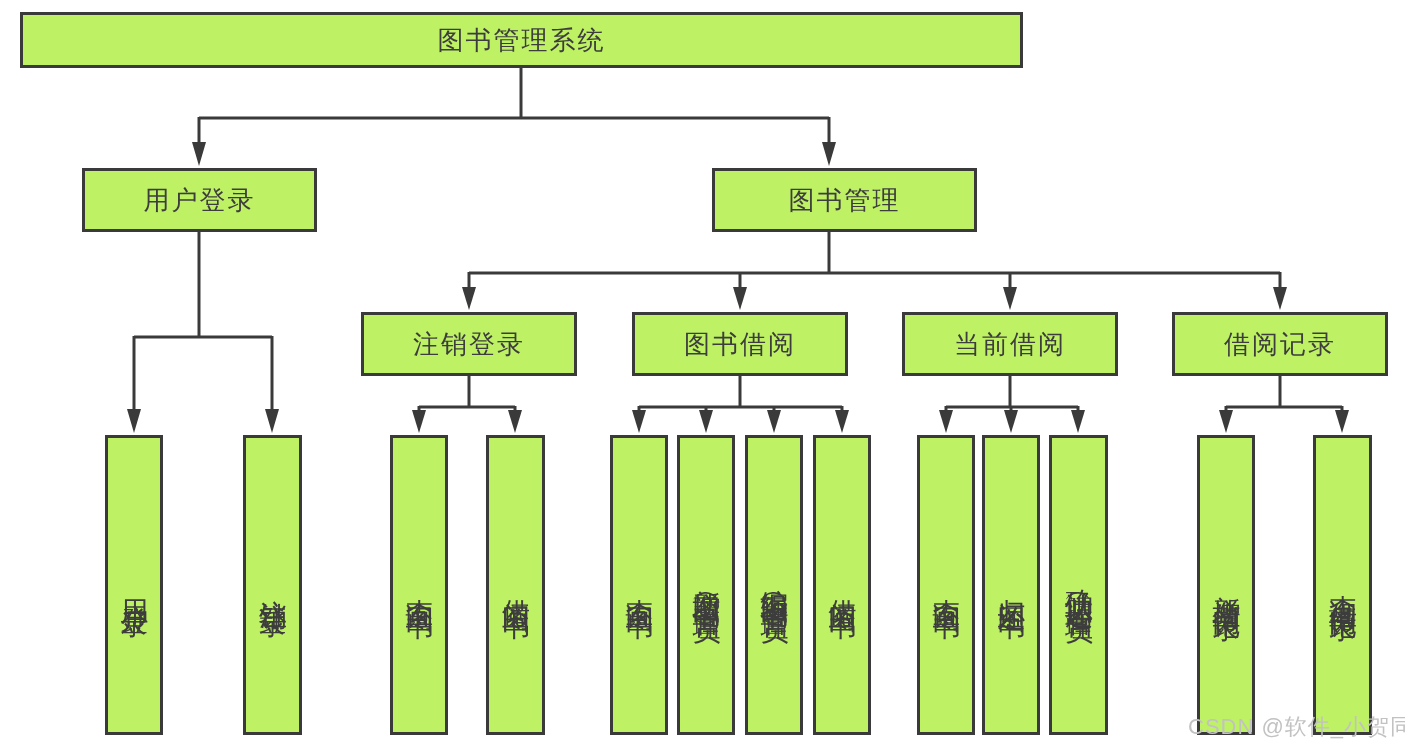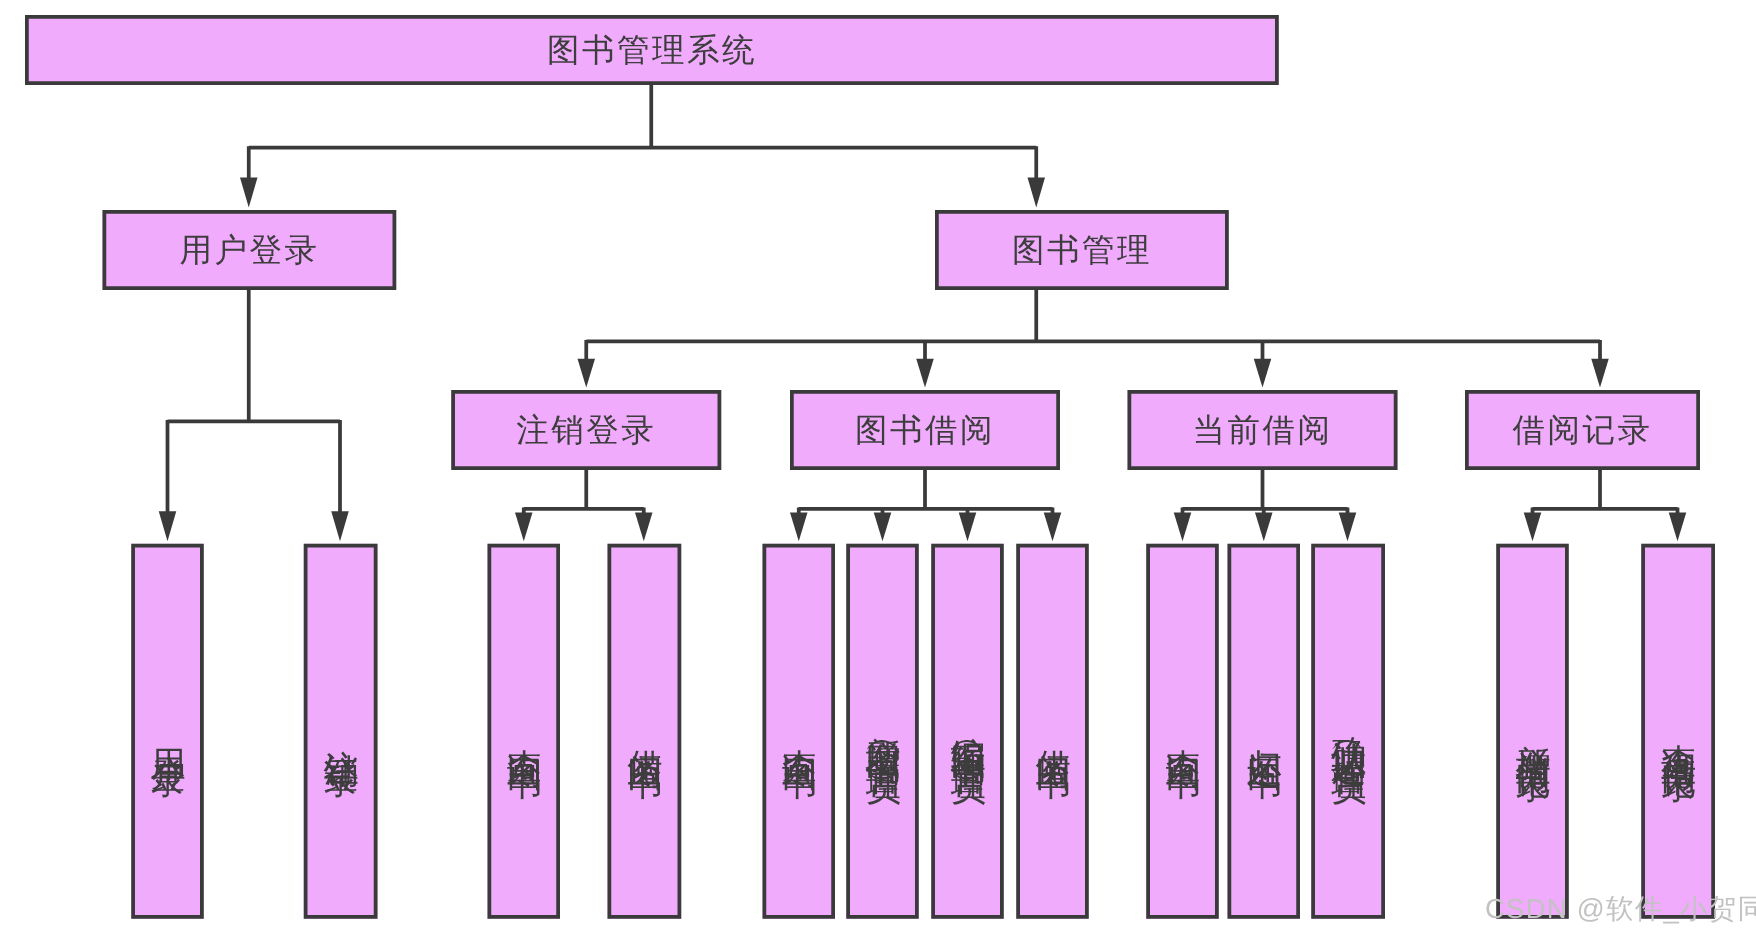--- a/index.html
+++ b/index.html
@@ -15,21 +15,21 @@
     font-family:"Liberation Sans", sans-serif;
     position:relative;
     overflow:hidden;
   }
   #stage{position:absolute;inset:0;width:1405px;height:747px;}
   #connectors{position:absolute;left:0;top:0;z-index:0;}
   .node{
     position:absolute;
     box-sizing:border-box;
     border:3px solid var(--line);
-    background:#f0abfc;
+    background:#bef264;
     display:flex;
     align-items:center;
     justify-content:center;
     color:var(--text);
     z-index:1;
   }
   .node.h span{
     font-size:26px;
     letter-spacing:2px;
     white-space:nowrap;
@@ -125,34 +125,34 @@
     </g>
   </svg>
 
   <div class="node h" style="left:20px;top:12px;width:1003px;height:56px">
     <span>图书管理系统</span>
   </div>
 
   <div class="node h" style="left:82px;top:168px;width:235px;height:64px">
     <span>用户登录</span>
   </div>
-  <div class="node h" style="left:748px;top:168px;width:235px;height:64px">
+  <div class="node h" style="left:712px;top:168px;width:265px;height:64px">
     <span>图书管理</span>
   </div>
 
   <div class="node h" style="left:361px;top:312px;width:216px;height:64px">
     <span>注销登录</span>
   </div>
   <div class="node h" style="left:902px;top:312px;width:216px;height:64px">
     <span>当前借阅</span>
   </div>
   <div class="node h" style="left:632px;top:312px;width:216px;height:64px">
     <span>图书借阅</span>
   </div>
-  <div class="node h" style="left:1172px;top:312px;width:188px;height:64px">
+  <div class="node h" style="left:1172px;top:312px;width:216px;height:64px">
     <span>借阅记录</span>
   </div>
 
   <div class="node v" style="left:105px;top:435px;width:58px;height:300px">
     <span class="vtext">用户登录</span>
   </div>
   <div class="node v" style="left:243px;top:435px;width:59px;height:300px">
     <span class="vtext">注销登录</span>
   </div>
 

